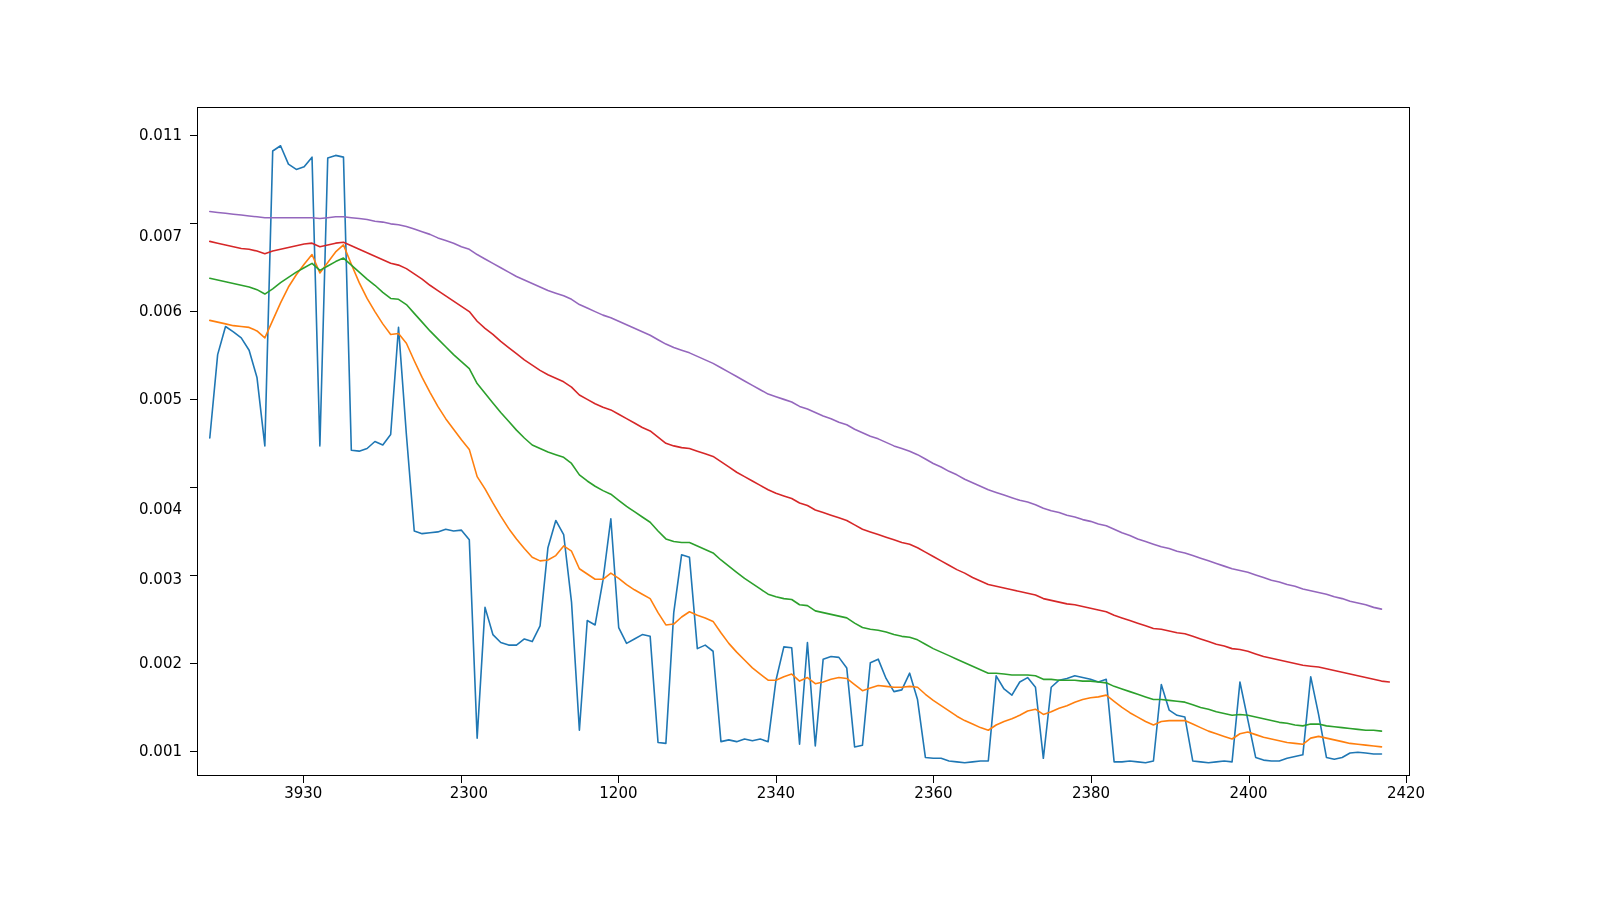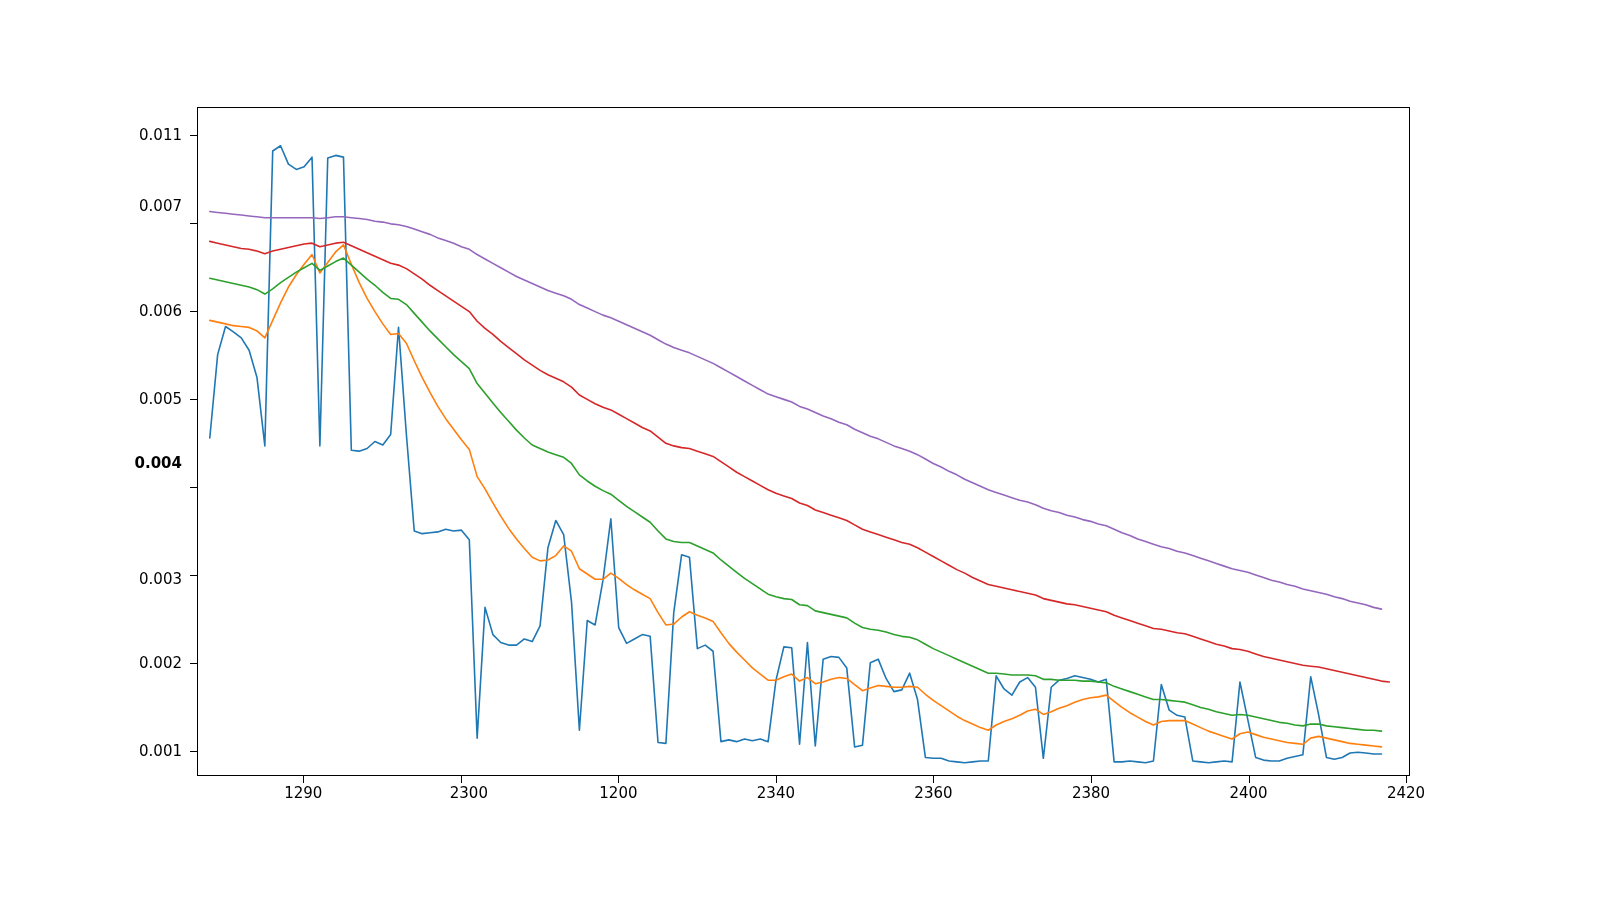--- a/index.html
+++ b/index.html
@@ -107,38 +107,38 @@
 </style>
 </head>
 <body>
 
 <div id="figure">
 
   <div id="ytick-labels">
       <div class="ytick-label" style="top: 751.353px;">0.001</div>
       <div class="ytick-label" style="top: 663.326px;">0.002</div>
       <div class="ytick-label" style="top: 579px;">0.003</div>
-      <div class="ytick-label" style="top: 463px; font-weight: bold;">0.004</div>
+      <div class="ytick-label" style="top: 509px;">0.004</div>
       <div class="ytick-label" style="top: 399.247px;">0.005</div>
       <div class="ytick-label" style="top: 311.221px;">0.006</div>
-      <div class="ytick-label" style="top: 206px;">0.007</div>
+      <div class="ytick-label" style="top: 236px;">0.007</div>
       <div class="ytick-label" style="top: 135.168px;">0.011</div>
     </div>
   <div id="ytick-marks">
       <div class="ytick-mark" style="top: 751.353px;"></div>
       <div class="ytick-mark" style="top: 663.326px;"></div>
       <div class="ytick-mark" style="top: 575.3px;"></div>
       <div class="ytick-mark" style="top: 487.274px;"></div>
       <div class="ytick-mark" style="top: 399.247px;"></div>
       <div class="ytick-mark" style="top: 311.221px;"></div>
       <div class="ytick-mark" style="top: 223.195px;"></div>
       <div class="ytick-mark" style="top: 135.168px;"></div>
     </div>
   <div id="xtick-labels">
-      <div class="xtick-label" style="left: 303.334px;">1290</div>
+      <div class="xtick-label" style="left: 303.334px;">3930</div>
       <div class="xtick-label" style="left: 460.867px; margin-left: 8px;">2300</div>
       <div class="xtick-label" style="left: 618.399px;">1200</div>
       <div class="xtick-label" style="left: 775.932px;">2340</div>
       <div class="xtick-label" style="left: 933.464px;">2360</div>
       <div class="xtick-label" style="left: 1091px;">2380</div>
       <div class="xtick-label" style="left: 1248.53px;">2400</div>
       <div class="xtick-label" style="left: 1406.06px;">2420</div>
     </div>
   <div id="xtick-marks">
       <div class="xtick-mark" style="left: 303.334px;"></div>

